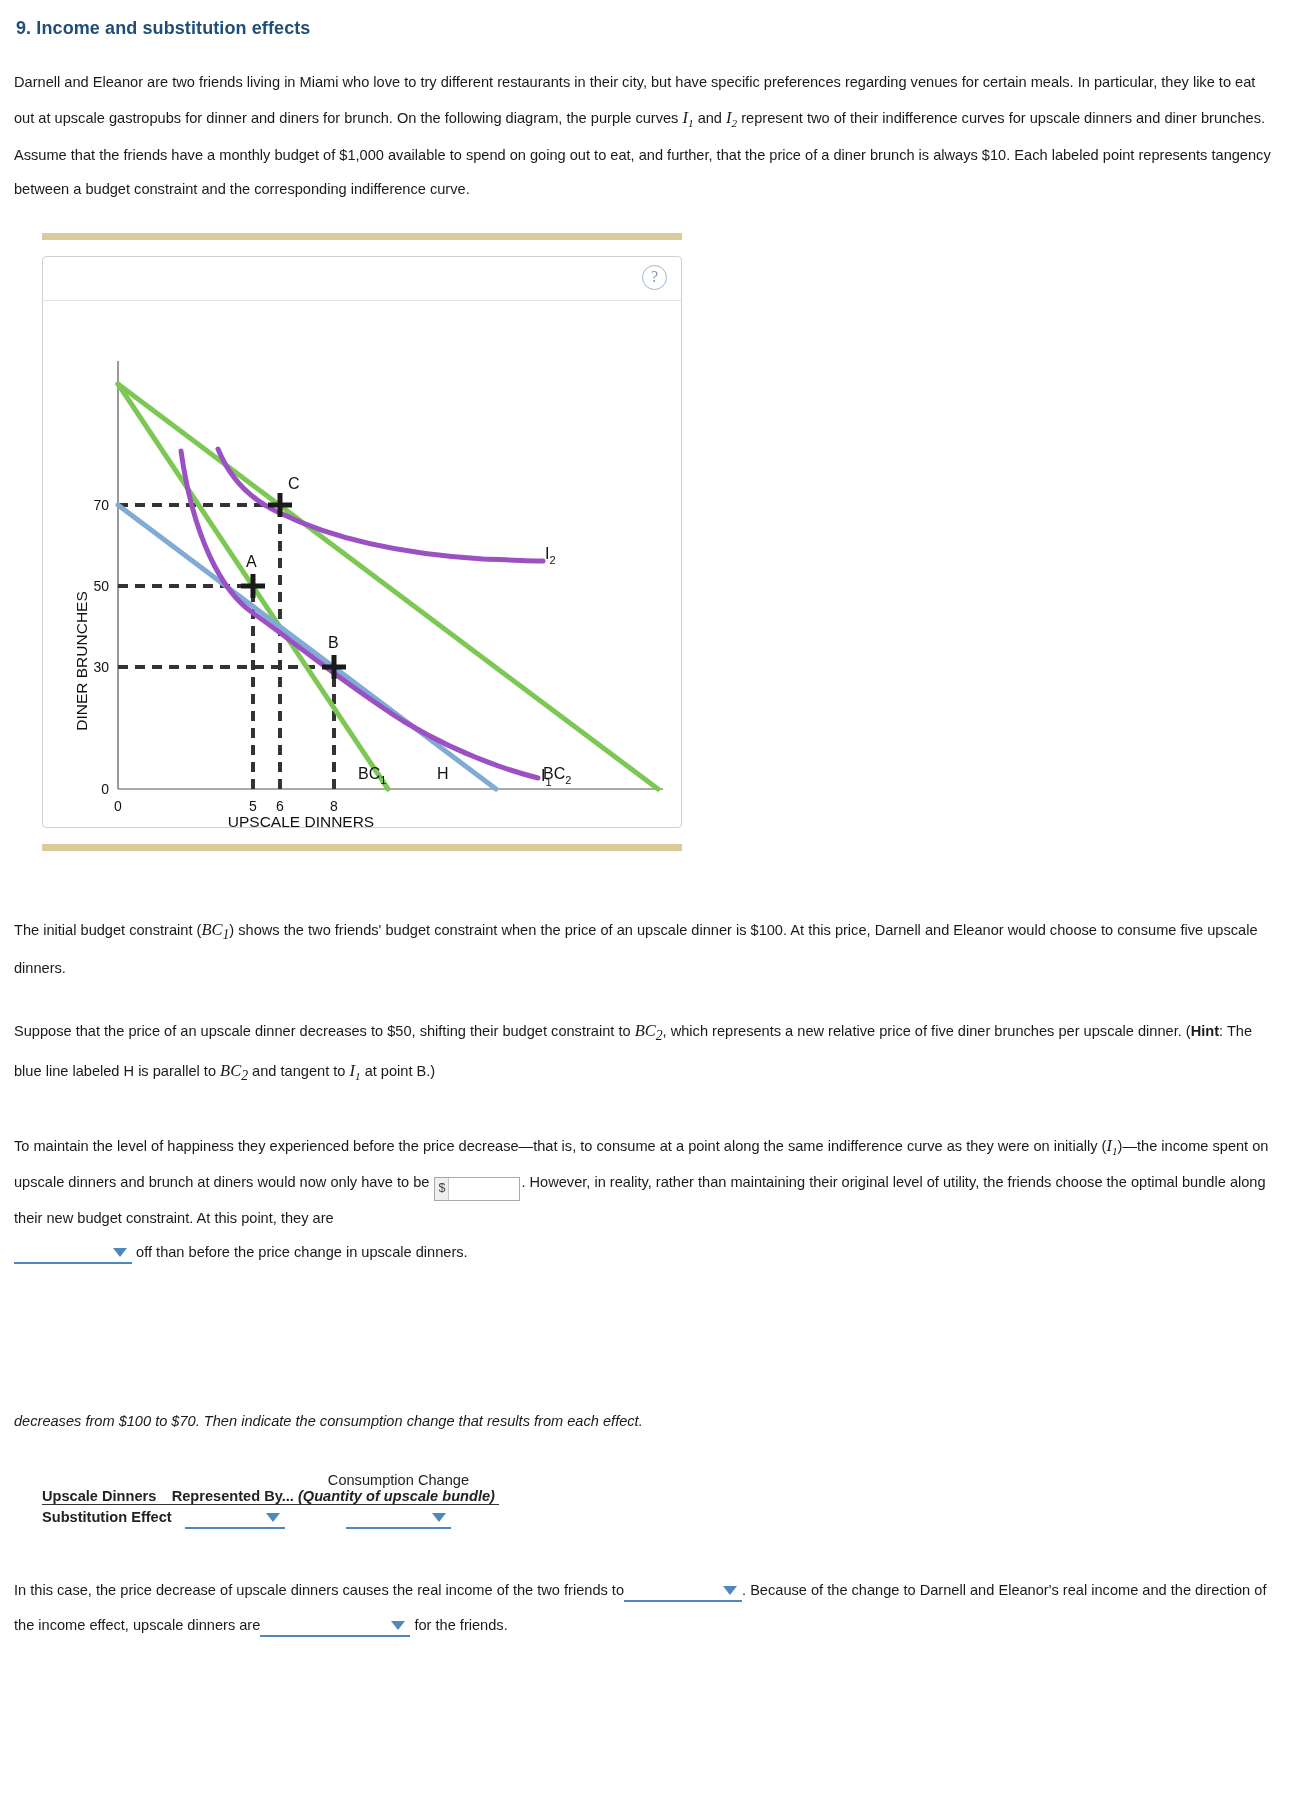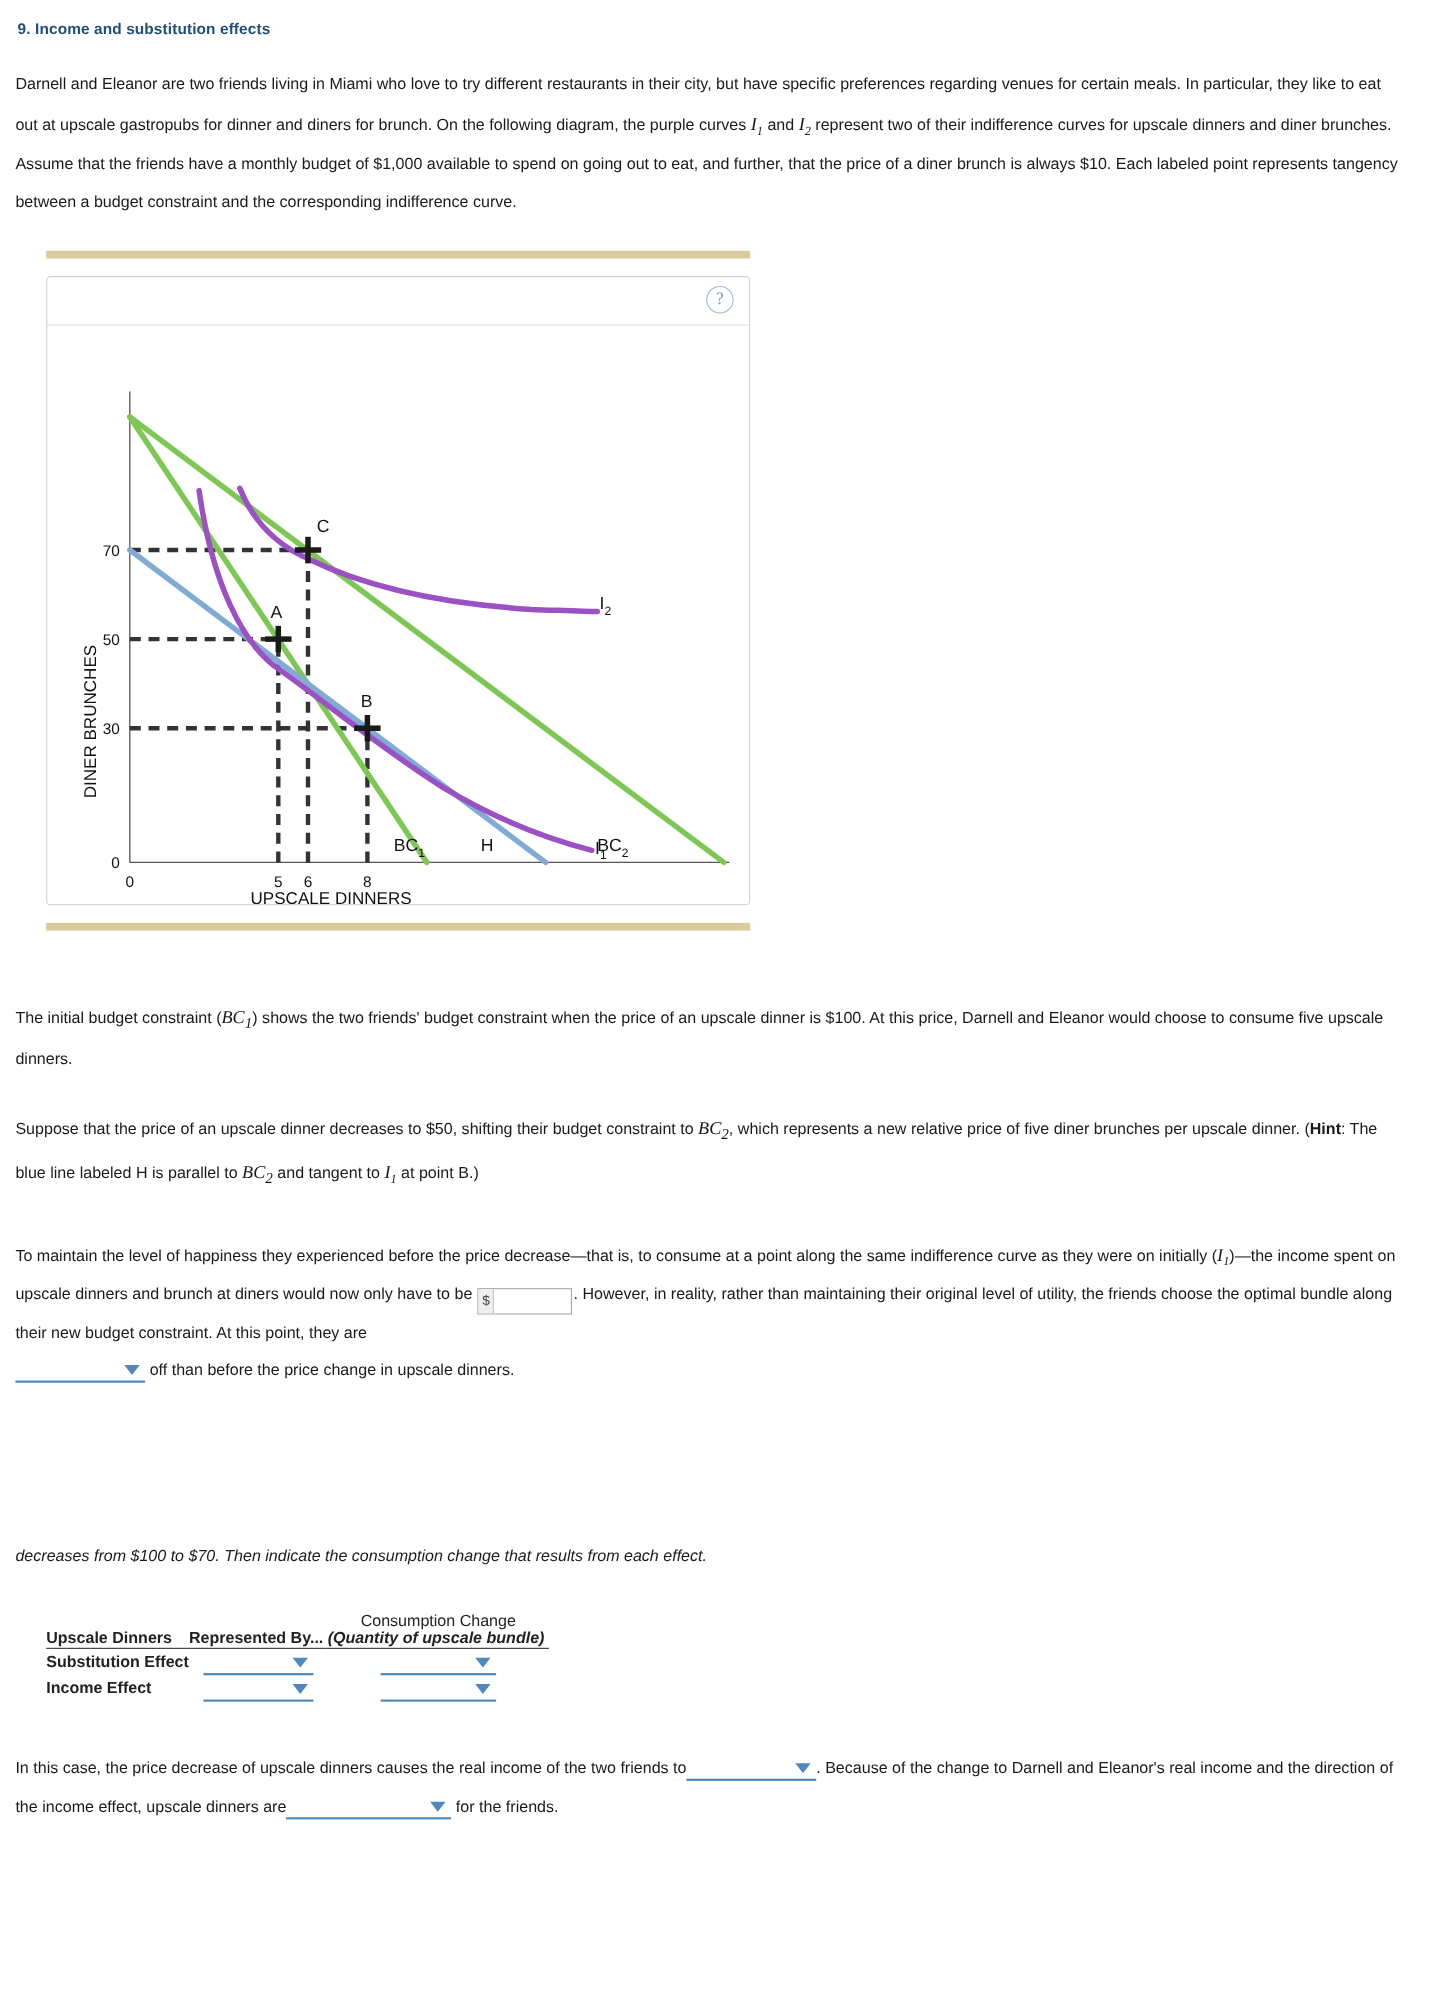--- a/index.html
+++ b/index.html
@@ -11,21 +11,21 @@
     width: 1299px;
     min-height: 1811px;
     font-family: "Liberation Sans", sans-serif;
     font-size: 14.5px;
     color: #222;
     position: relative;
   }
   .page { padding: 14px 14px 0 14px; }
 
   h1.q-title {
-    font-size: 14px;
+    font-size: 18px;
     font-weight: bold;
     color: #1f4e79;
     margin: 4px 0 26px 2px;
     letter-spacing: .1px;
   }
 
   p.body-text {
     margin: 0 0 0 0;
     line-height: 2.35;
     font-size: 14.6px;
@@ -317,29 +317,20 @@
       </tr>
       <tr>
         <td class="row-label">Substitution Effect</td>
         <td class="ctrl">
           <span class="dd dd-cell"><span class="caret"></span></span>
         </td>
         <td class="ctrl">
           <span class="dd dd-cell2"><span class="caret"></span></span>
         </td>
       </tr>
-      <tr>
-        <td class="row-label">Income Effect</td>
-        <td class="ctrl">
-          <span class="dd dd-cell"><span class="caret"></span></span>
-        </td>
-        <td class="ctrl">
-          <span class="dd dd-cell2"><span class="caret"></span></span>
-        </td>
-      </tr>
     </tbody>
       </table>
   </div>
 
   <div style="margin-top:44px">
     <p class="body-text">
       <span>In this case, the price decrease of upscale dinners causes the real income of the two friends to</span><span class="dd dd-inline"><span class="caret"></span></span><span>. Because of the change to Darnell and Eleanor's real income and the direction of the income effect, upscale dinners are</span><span class="dd dd-wide"><span class="caret"></span></span><span> for the friends.</span>
     </p>
   </div>
 

